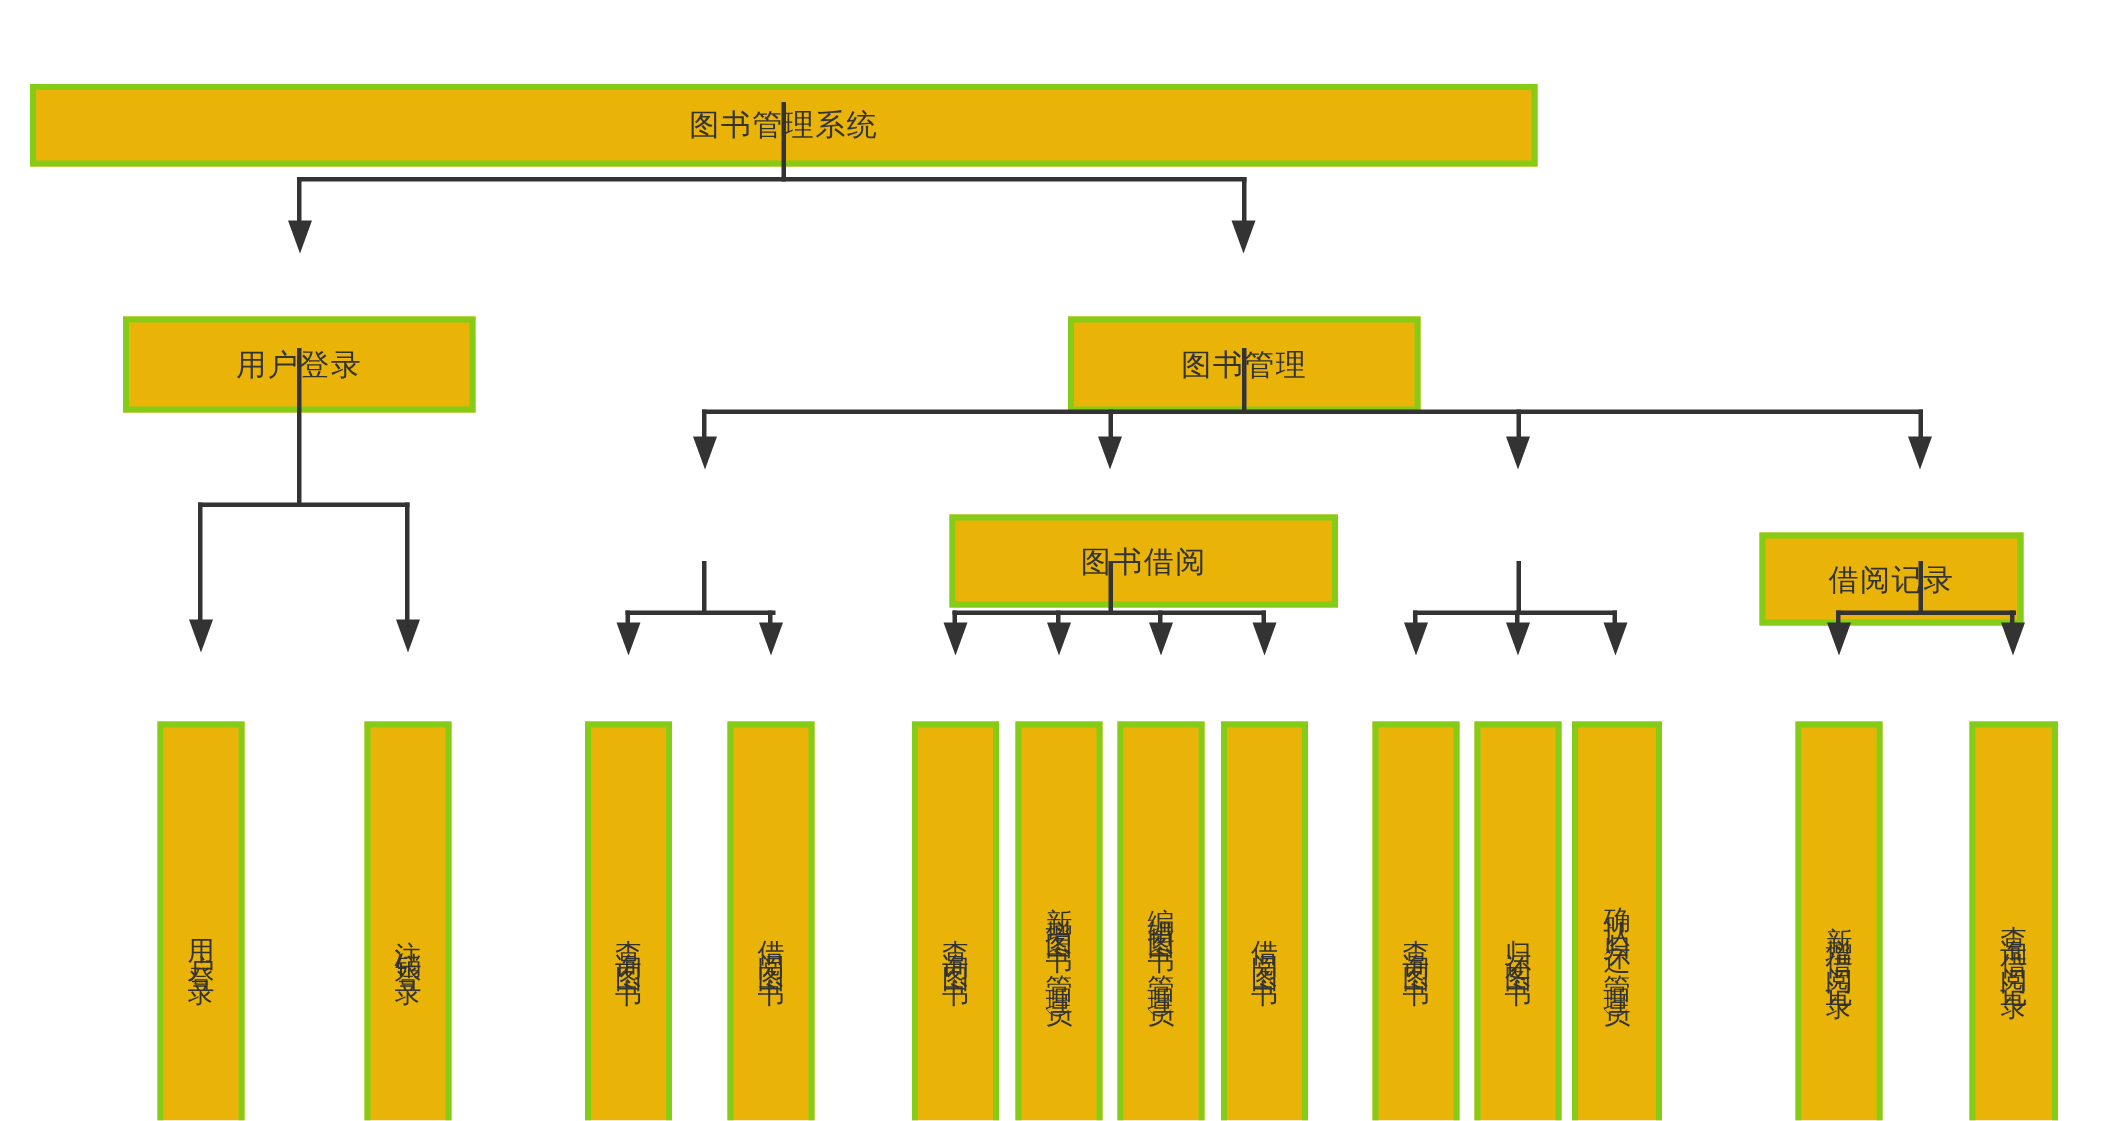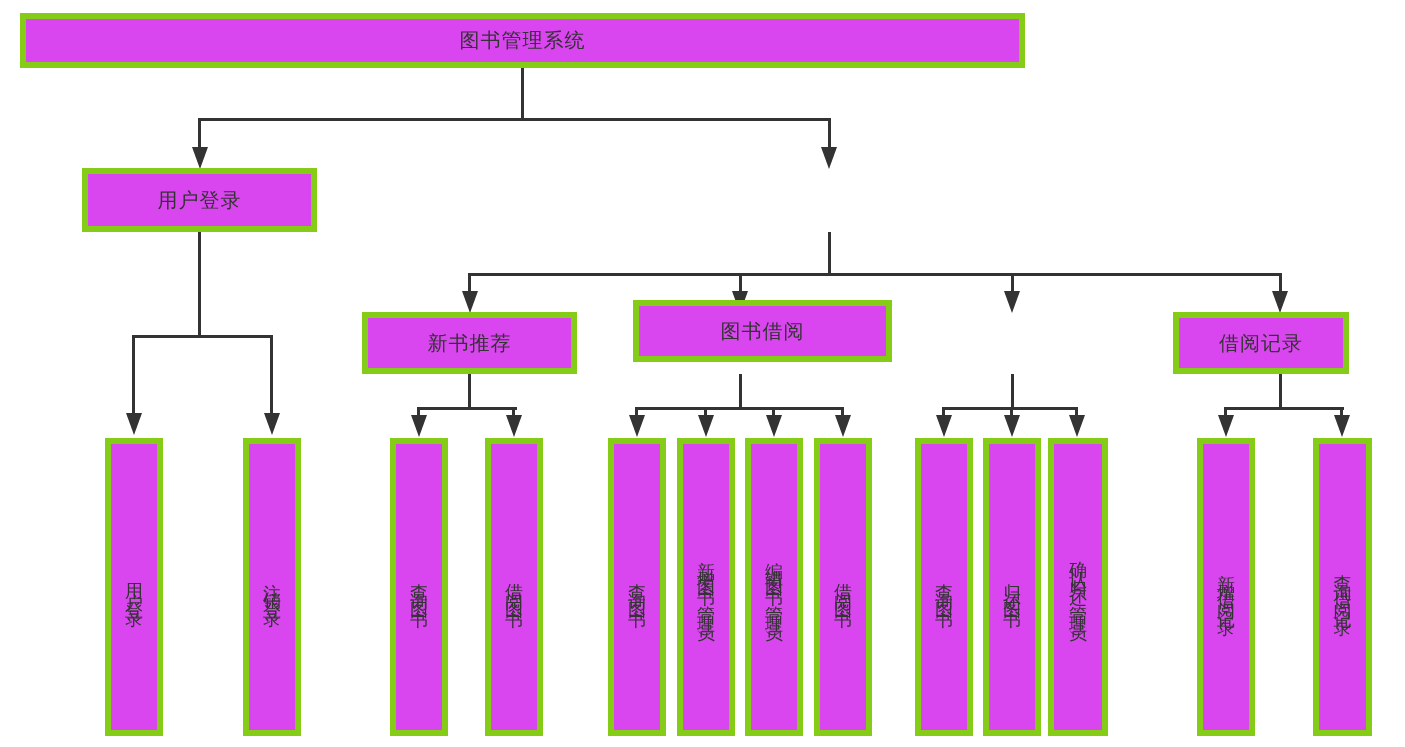--- a/index.html
+++ b/index.html
@@ -1,19 +1,19 @@
 <!DOCTYPE html>
 <html><head>
 <meta charset="utf-8">
 <style>
   html,body{margin:0;padding:0;background:#ffffff;}
   body{font-family:"Liberation Sans","DejaVu Sans",sans-serif;}
   .canvas{position:relative;width:1405px;height:747px;background:#ffffff;overflow:hidden;}
-  .box{position:absolute;background:#d946ef;border:6px solid #84cc16;box-sizing:border-box;
-       display:flex;align-items:center;justify-content:center;color:#333333;}
+  .box{position:absolute;background:#eab308;border:4px solid #84cc16;box-sizing:border-box;
+       display:flex;align-items:center;justify-content:center;color:#333333;margin-top:43px;}
   .hbox{font-size:20px;letter-spacing:1px;}
   .vbox{writing-mode:vertical-rl;text-orientation:mixed;font-size:18px;letter-spacing:9px;line-height:1;}
   .vl{position:absolute;width:3px;background:#333333;}
   .hl{position:absolute;height:3px;background:#333333;}
   .arr{position:absolute;width:0;height:0;border-left:8px solid transparent;
        border-right:8px solid transparent;border-top:22px solid #333333;}
   .watermark{position:absolute;right:4px;bottom:5px;font-size:21px;color:#b5b9bf;
              letter-spacing:1px;z-index:10;}
 </style>
 </head>
@@ -24,40 +24,40 @@
   <div class="box hbox" style="left:20px;top:13px;width:1005px;height:55px">图书管理系统</div>
 
   <div class="vl" style="left:521px;top:68px;height:53px"></div>
   <div class="hl" style="left:198px;top:118px;width:633px"></div>
   <div class="vl" style="left:198px;top:118px;height:33px"></div>
   <div class="vl" style="left:828px;top:118px;height:33px"></div>
   <div class="arr" style="left:192px;top:147px"></div>
   <div class="arr" style="left:821px;top:147px"></div>
 
   <div class="box hbox" style="left:82px;top:168px;width:235px;height:64px">用户登录</div>
+  <div class="box hbox" style="left:712px;top:168px;width:235px;height:64px">图书管理</div>
 
   <div class="vl" style="left:198px;top:232px;height:106px"></div>
   <div class="hl" style="left:132px;top:335px;width:141px"></div>
   <div class="vl" style="left:132px;top:335px;height:80px"></div>
   <div class="vl" style="left:270px;top:335px;height:80px"></div>
   <div class="arr" style="left:126px;top:413px"></div>
   <div class="arr" style="left:264px;top:413px"></div>
 
   <div class="vl" style="left:828px;top:232px;height:44px"></div>
   <div class="hl" style="left:468px;top:273px;width:814px"></div>
   <div class="vl" style="left:468px;top:273px;height:22px"></div>
   <div class="vl" style="left:739px;top:273px;height:22px"></div>
   <div class="vl" style="left:1011px;top:273px;height:22px"></div>
   <div class="vl" style="left:1279px;top:273px;height:22px"></div>
   <div class="arr" style="left:462px;top:291px"></div>
   <div class="arr" style="left:732px;top:291px"></div>
   <div class="arr" style="left:1004px;top:291px"></div>
   <div class="arr" style="left:1272px;top:291px"></div>
 
-  <div class="box hbox" style="left:362px;top:312px;width:215px;height:62px">新书推荐</div>
   <div class="box hbox" style="left:633px;top:300px;width:259px;height:62px">图书借阅</div>
   <div class="box hbox" style="left:1173px;top:312px;width:176px;height:62px">借阅记录</div>
 
   <div class="vl" style="left:468px;top:374px;height:36px"></div>
   <div class="hl" style="left:417px;top:407px;width:100px"></div>
   <div class="vl" style="left:417px;top:407px;height:10px"></div>
   <div class="vl" style="left:512px;top:407px;height:10px"></div>
   <div class="arr" style="left:411px;top:415px"></div>
   <div class="arr" style="left:506px;top:415px"></div>
 

